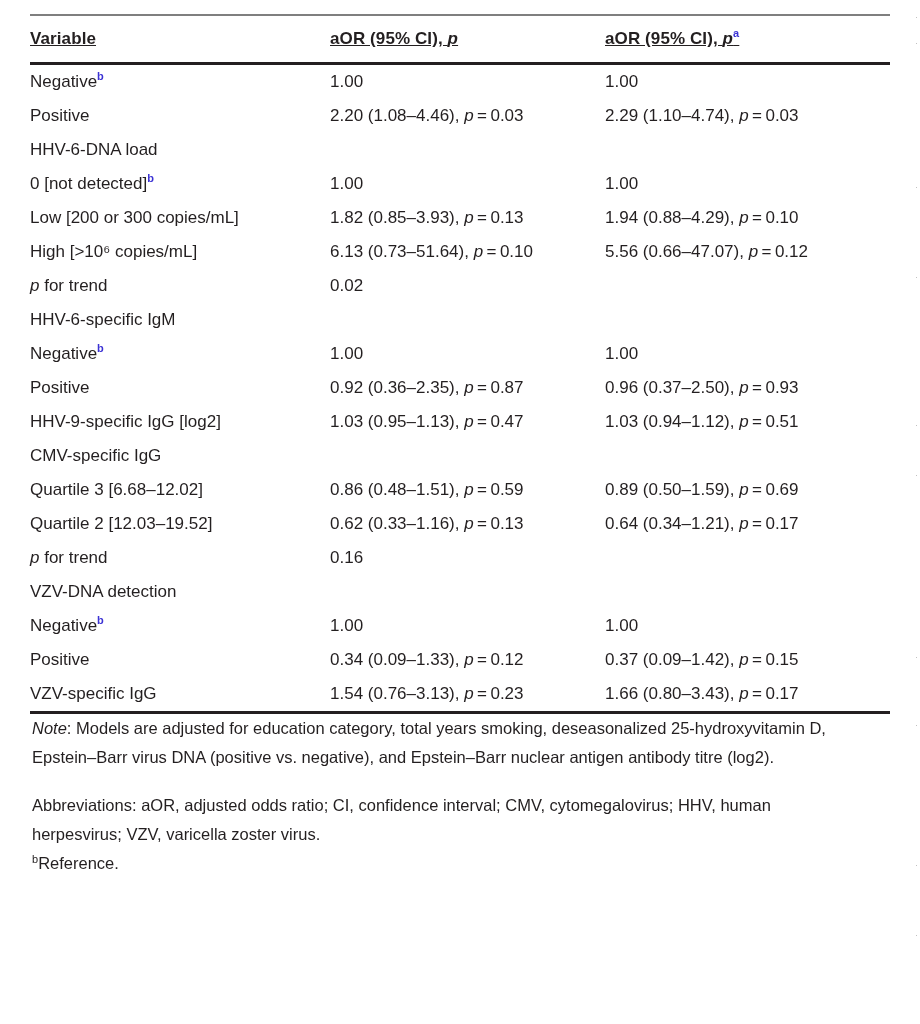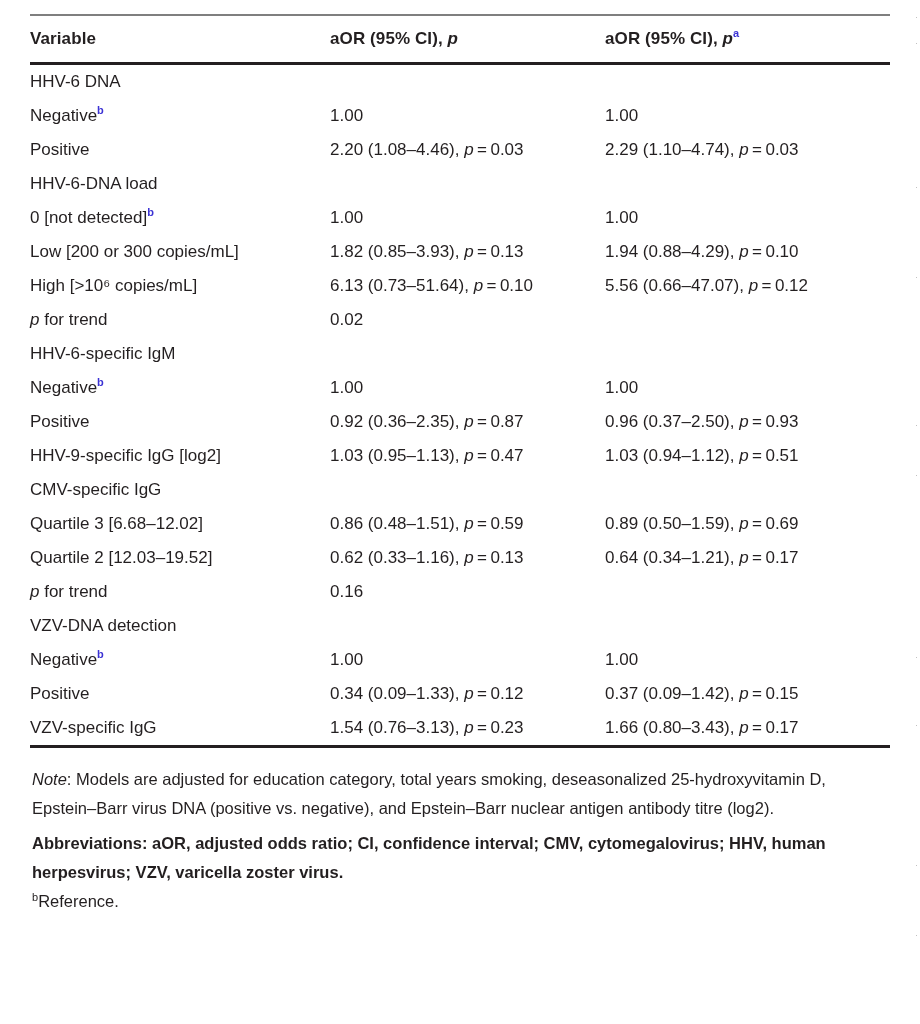--- a/index.html
+++ b/index.html
@@ -61,20 +61,21 @@
     height: 34px;
     white-space: nowrap;
   }
 
   table.data-table thead th {
     font-weight: bold;
     font-size: 17px;
     line-height: 46px;
     height: 46px;
     letter-spacing: 0.1px;
+    text-decoration: underline;
   }
 
   
   td.lvl-0 { padding-left: 4px; }
   td.lvl-1 { padding-left: 26px; }
 
   
   sup.fn {
     font-size: 11px;
     vertical-align: super;
@@ -97,22 +98,22 @@
   .notes {
     padding: 0 0 0 2px;
   }
   .note-block {
     font-size: 16.5px;
     line-height: 29px;
     margin: 0;
     padding: 0;
     max-width: 816px;
   }
-  .note-block.first { margin-top: 17px; }
-  .note-block.gap   { margin-top: 6px; font-weight: bold; }
+  .note-block.first { }
+  .note-block.gap   { margin-top: 19px; }
 
   .note-block sup {
     font-size: 11px;
     vertical-align: super;
     line-height: 0;
   }
 
   
   .edge-artifacts {
     position: absolute;
@@ -157,25 +158,20 @@
   <div class="rule-head"></div>
 
   <table class="data-table">
     <colgroup>
       <col class="c-var">
         <col class="c-one">
         <col class="c-two">
     </colgroup>
     <tbody id="table-body">
         <tr>
-          <td class="lvl-0">HHV-6 DNA</td>
-          <td></td>
-          <td></td>
-        </tr>
-        <tr>
           <td class="lvl-1">Negative<sup class="fn">b</sup></td>
           <td>1.00</td>
           <td>1.00</td>
         </tr>
         <tr>
           <td class="lvl-1">Positive</td>
           <td>2.20 (1.08–4.46), <i>p</i> = 0.03</td>
           <td>2.29 (1.10–4.74), <i>p</i> = 0.03</td>
         </tr>
         <tr>

